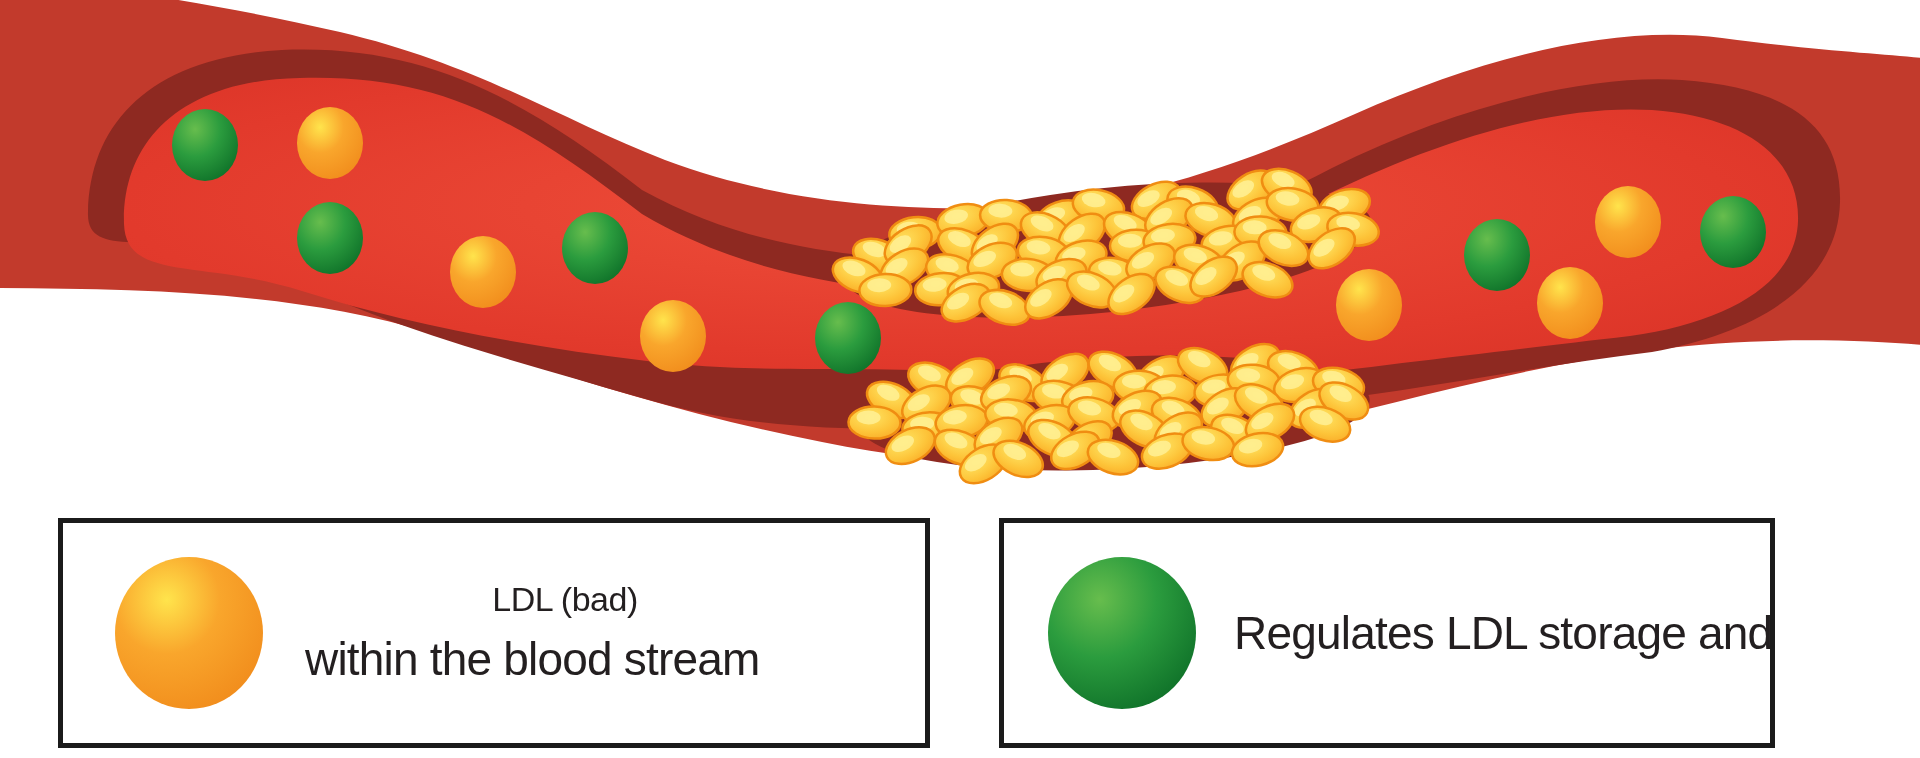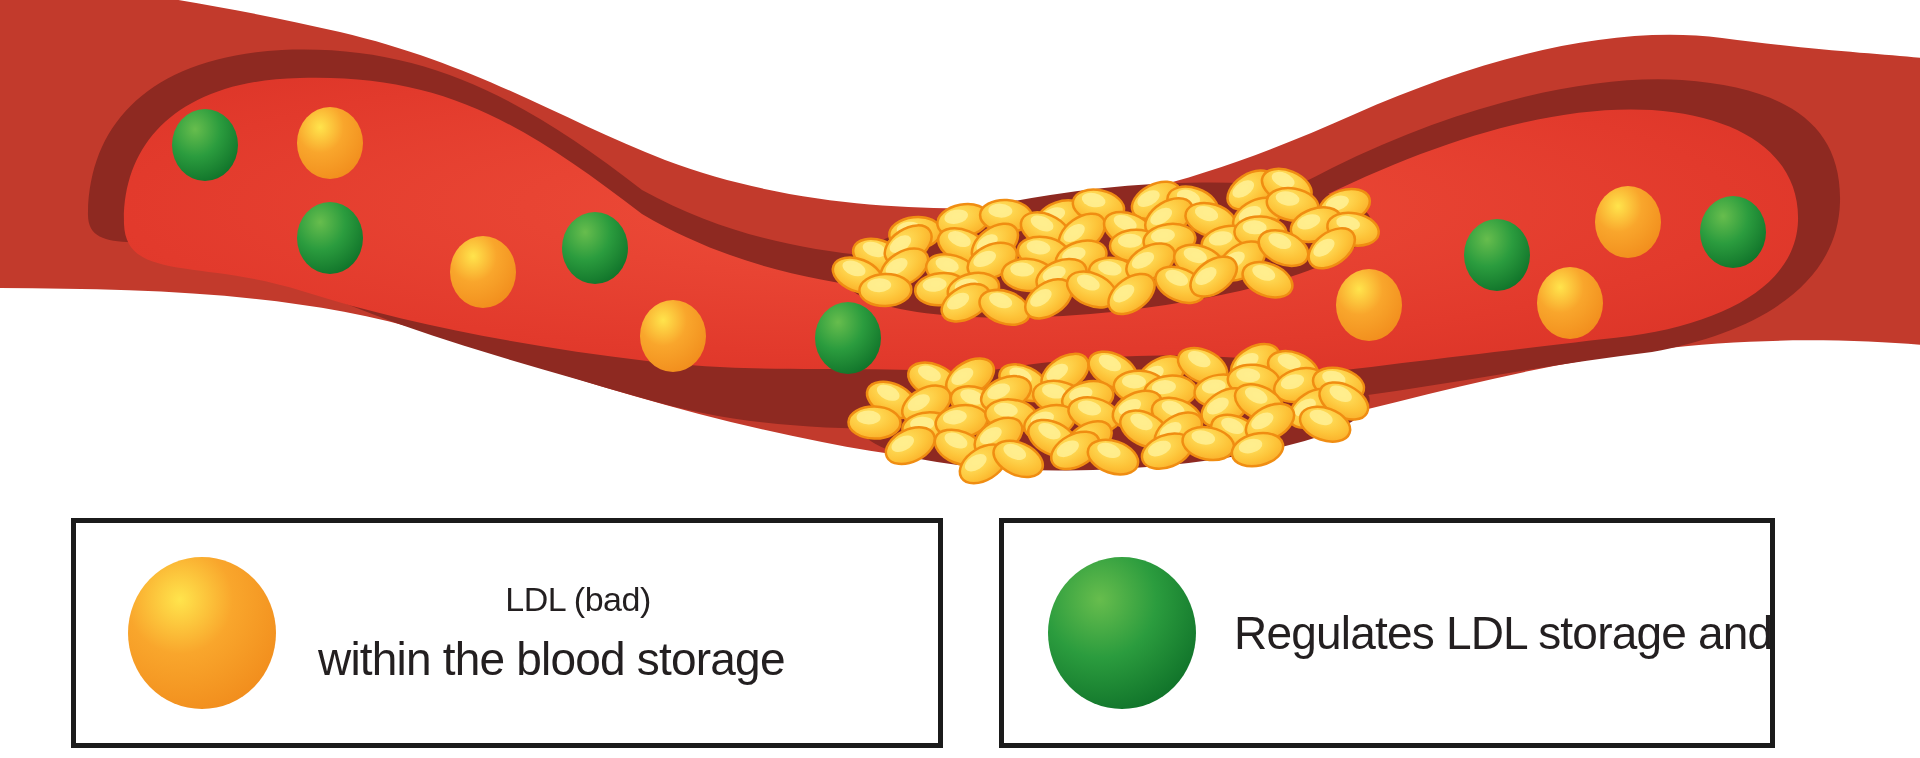--- a/index.html
+++ b/index.html
@@ -10,21 +10,21 @@
     overflow:hidden;
     font-family:"Liberation Sans", sans-serif;
   }
   .vessel-svg{position:absolute;left:0;top:0;}
   .legend-box{
     position:absolute;top:518px;height:230px;
     background:#ffffff;border:5px solid #1b1b1b;
     box-sizing:border-box;
     display:flex;align-items:center;
   }
-  #box-ldl{left:71px;width:872px;}
+  #box-ldl{left:58px;width:872px;}
   #box-hdl{left:999px;width:776px;}
   .sphere{flex:0 0 auto;}
   #box-ldl .sphere{margin-left:50px;}
   #box-hdl .sphere{margin-left:42px;}
   .legend-text{display:flex;flex-direction:column;color:#231f20;}
   #box-ldl .legend-text{margin-left:40px;width:610px;}
   #box-hdl .legend-text{margin-left:36px;width:520px;}
   .legend-title{
     font-size:34px;line-height:40px;
     text-align:center;padding-right:90px;
@@ -338,21 +338,21 @@
         <ellipse cx="1733" cy="232" rx="33" ry="36" fill="url(#gradHdl)"></ellipse>
       </g>
   </svg>
 
   <div class="legend-box" id="box-ldl" style="border-color: rgb(27, 27, 27);">
     <svg class="sphere" width="152" height="156" viewBox="0 0 152 156">
       <ellipse cx="76" cy="78" rx="74" ry="76" fill="url(#gradLdl)"></ellipse>
     </svg>
     <div class="legend-text">
       <div class="legend-title">LDL (bad)</div>
-      <div class="legend-line">within the blood storage</div>
+      <div class="legend-line">within the blood stream</div>
     </div>
   </div>
 
   <div class="legend-box" id="box-hdl" style="border-color: rgb(27, 27, 27);">
     <svg class="sphere" width="152" height="156" viewBox="0 0 152 156">
       <ellipse cx="76" cy="78" rx="74" ry="76" fill="url(#gradHdl)"></ellipse>
     </svg>
     <div class="legend-text">
       <div class="legend-line">Regulates LDL storage and</div>
     </div>

